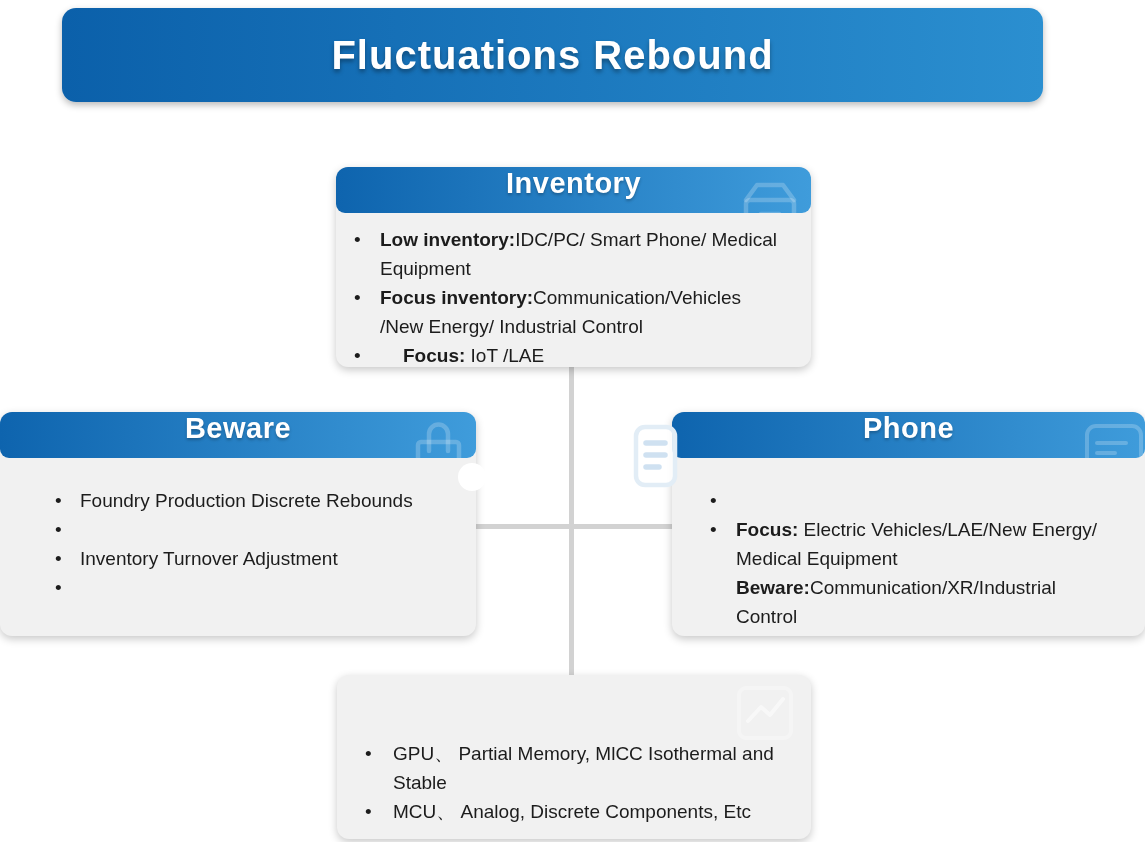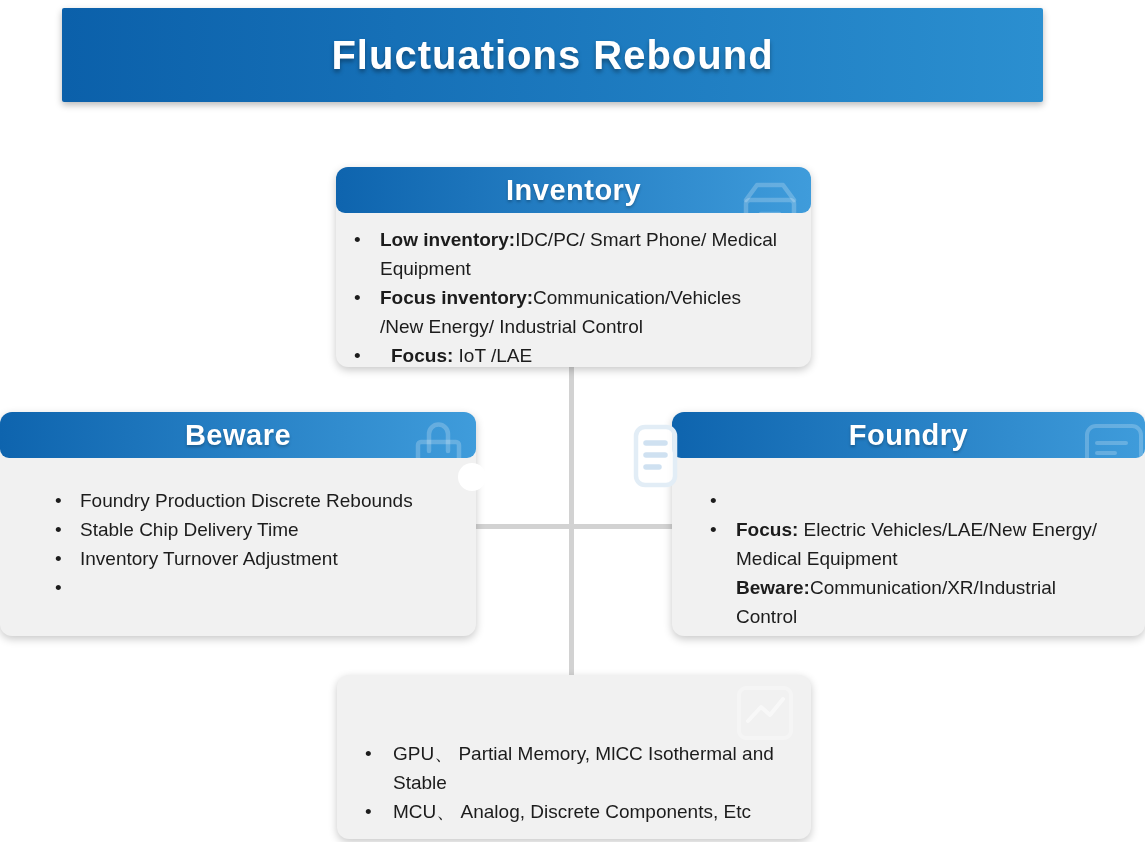--- a/index.html
+++ b/index.html
@@ -2,54 +2,54 @@
 <html style="--banner-g1: #0b60aa; --banner-g2: #2b8fd0; --header-g1: #0e64ae; --header-g2: #3f9cdb; --body-bg: #f1f1f1; --text: #1c1c1c; --line: #d2d2d2;"><head>
 <meta charset="utf-8">
 <style>
   html,body{margin:0;padding:0;background:#ffffff;}
   #canvas{
     position:relative;width:1145px;height:842px;background:#ffffff;overflow:hidden;
     font-family:"Liberation Sans","DejaVu Sans",sans-serif;color:var(--text,#1c1c1c);
   }
   
   .banner{
-    position:absolute;left:62px;top:8px;width:981px;height:94px;border-radius:2px;
+    position:absolute;left:62px;top:8px;width:981px;height:94px;border-radius:14px;
     background:linear-gradient(90deg,var(--banner-g1,#0b60aa),var(--banner-g2,#2b8fd0));
     display:flex;align-items:center;justify-content:center;
     box-shadow:0 3px 7px rgba(0,0,0,0.28);
   }
   .banner-title{
     color:#fff;font-size:40px;font-weight:bold;letter-spacing:1px;
     text-shadow:0 3px 4px rgba(0,0,0,0.35);
   }
   
   .line{position:absolute;background:var(--line,#d2d2d2);z-index:0;}
   .v-line{left:569px;top:367px;width:5px;height:308px;}
   .h-line{left:470px;top:524px;width:208px;height:5px;}
   
   .box{
     position:absolute;border-radius:12px;background:var(--body-bg,#f1f1f1);
     box-shadow:0 3px 9px rgba(0,0,0,0.22);z-index:1;
   }
   .box-header{
     position:absolute;left:0;top:0;right:0;height:46px;border-radius:12px 12px 9px 9px;
     background:linear-gradient(90deg,var(--header-g1,#0e64ae),var(--header-g2,#3f9cdb));
-    display:flex;align-items:center;justify-content:center;overflow:hidden;
+    display:flex;align-items:flex-start;justify-content:center;overflow:hidden;
   }
   .box-title{
     color:#fff;font-size:29px;font-weight:bold;letter-spacing:0.5px;
     text-shadow:0 2px 3px rgba(0,0,0,0.25);z-index:1;
   }
   .header-icon{position:absolute;pointer-events:none;}
   .box-body{position:absolute;left:0;right:0;top:46px;bottom:0;font-size:19px;line-height:29px;}
   .bullet-item{display:flex;align-items:flex-start;}
   .bullet-item .marker{flex:0 0 auto;text-align:left;}
   .bullet-item .content{white-space:pre-wrap;}
   .bullet-item .content b{font-weight:bold;}
-  .bullet-item .content.indent{margin-left:11px;}
+  .bullet-item .content.indent{margin-left:23px;}
   
   #box-inventory{left:336px;top:167px;width:475px;height:200px;}
   #box-inventory .box-body{padding:12px 8px 0 18px;}
   #box-inventory .marker{width:26px;}
   #box-supply{left:0;top:412px;width:476px;height:224px;}
   #box-supply .box-body{padding:28px 8px 0 55px;}
   #box-supply .marker{width:25px;}
   #box-demand{left:672px;top:412px;width:473px;height:224px;}
   #box-demand .box-body{padding:28px 6px 0 38px;}
   #box-demand .marker{width:26px;}
@@ -106,21 +106,20 @@
   </div>
 
   <div class="box" id="box-supply">
     <div class="box-body">
         <div class="bullet-item">
           <span class="marker">•</span>
           <span class="content">Foundry Production Discrete Rebounds</span>
         </div>
         <div class="bullet-item">
           <span class="marker">•</span>
-          <span class="content">Stable Chip Delivery Time</span>
         </div>
         <div class="bullet-item">
           <span class="marker">•</span>
           <span class="content">Inventory Turnover Adjustment</span>
         </div>
         <div class="bullet-item">
           <span class="marker">•</span>
         </div>
       </div>
     <div class="box-header">
@@ -144,21 +143,21 @@
           <span class="content"><b>Focus:</b> Electric Vehicles/LAE/New Energy/
 Medical Equipment</span>
         </div>
         <div class="bullet-item">
           <span class="marker"></span>
           <span class="content"><b>Beware:</b>Communication/XR/Industrial
 Control</span>
         </div>
       </div>
     <div class="box-header">
-      <span class="box-title">Foundry</span>
+      <span class="box-title">Phone</span>
       <svg class="header-icon" style="right:1px;top:11px;" width="60" height="52" viewBox="0 0 60 52">
         <g fill="none" stroke="rgba(255,255,255,0.22)" stroke-width="4" stroke-linejoin="round" stroke-linecap="round">
           <rect x="3" y="3" width="54" height="44" rx="9"></rect>
           <line x1="13" y1="20" x2="42" y2="20"></line>
           <line x1="13" y1="30" x2="31" y2="30"></line>
         </g>
       </svg>
     </div>
   </div>
 

